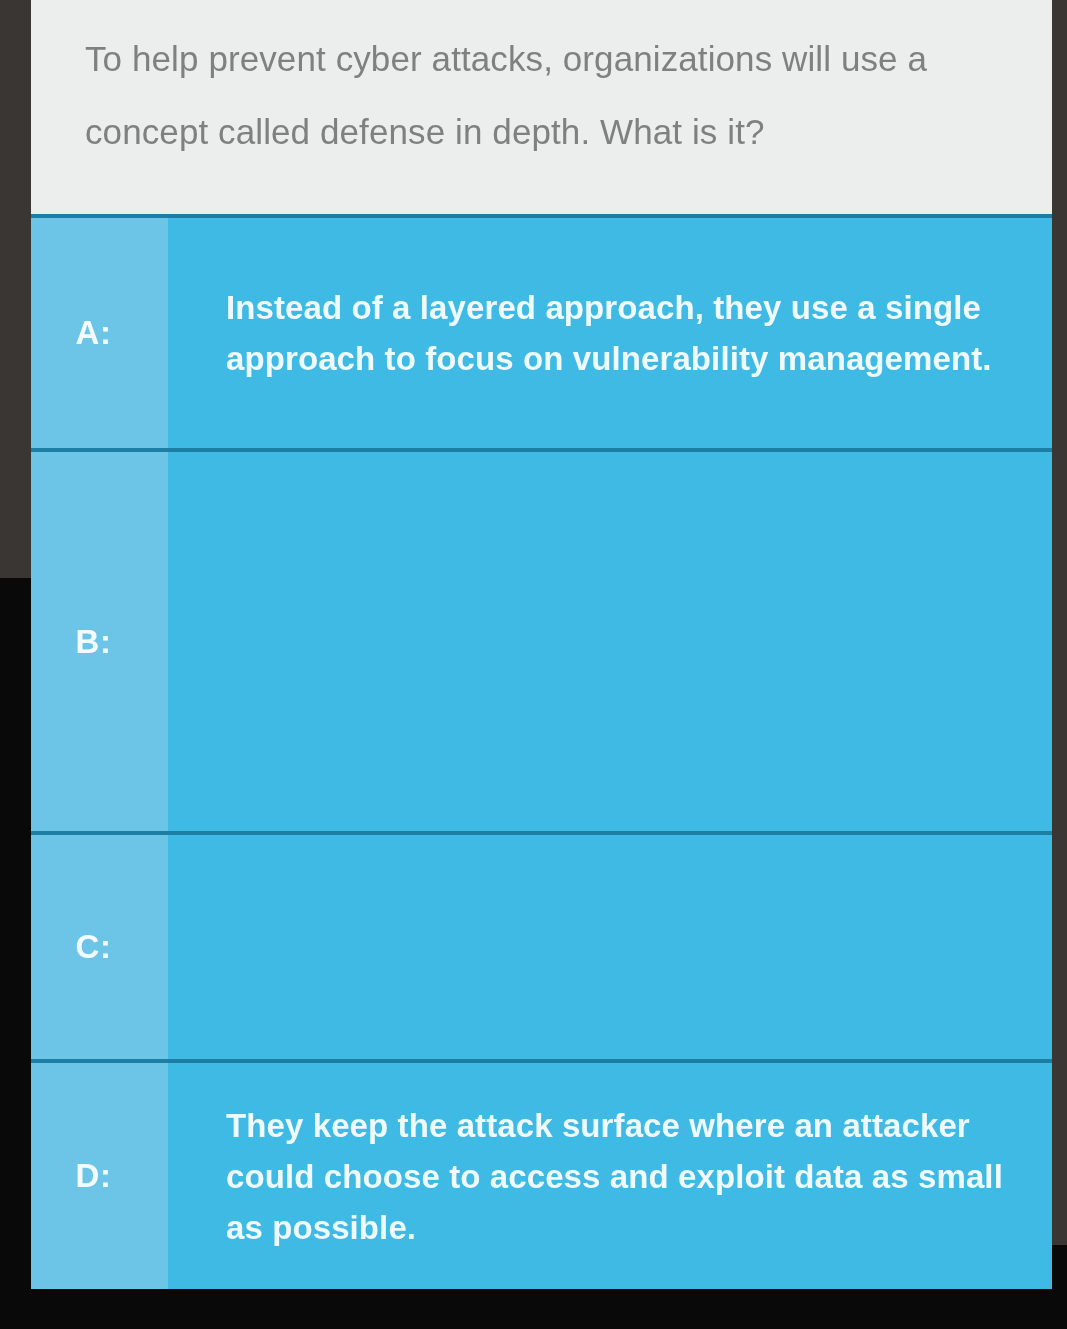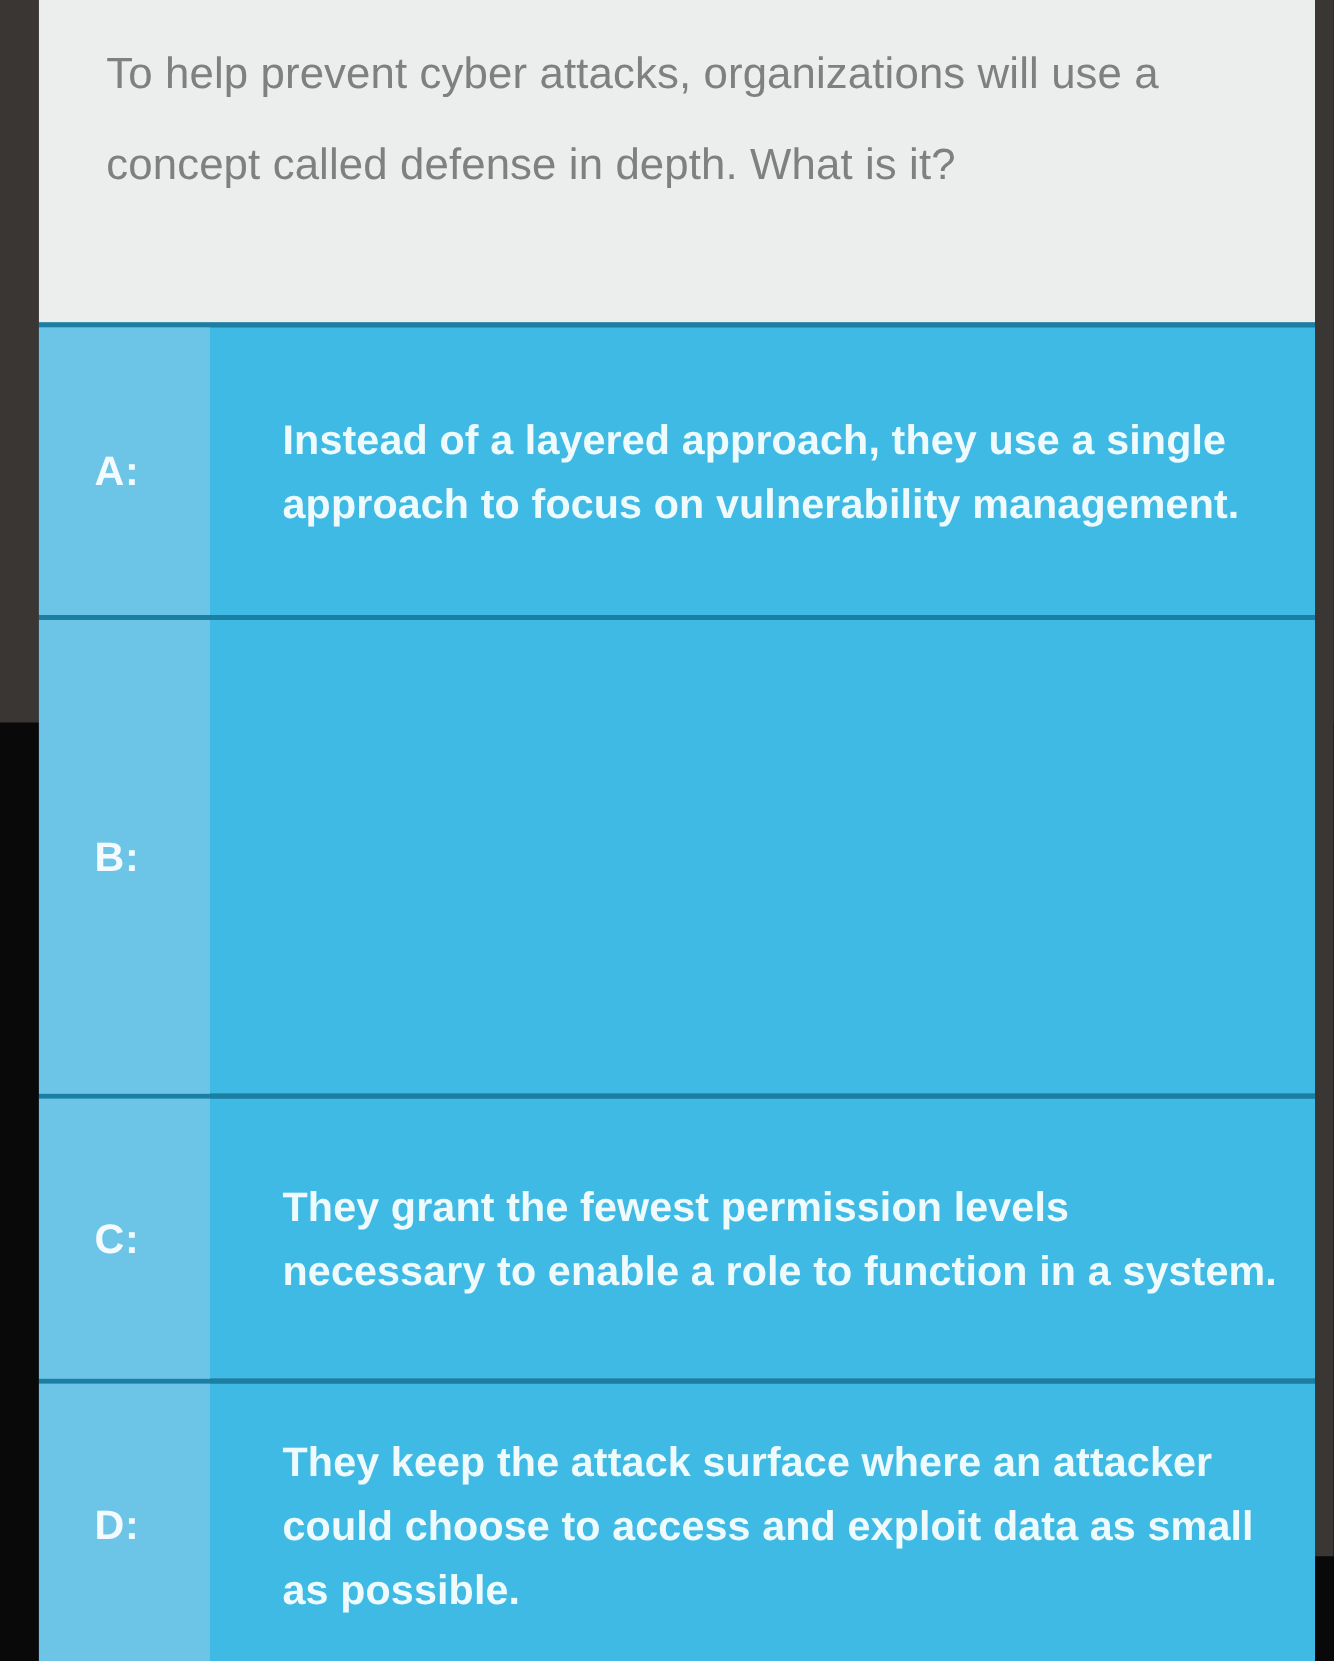--- a/index.html
+++ b/index.html
@@ -44,21 +44,21 @@
     position: absolute;
     left: 31px;
     top: 0;
     width: 1021px;
     height: 1329px;
     overflow: hidden;
   }
 
   
   #question-panel {
-    height: 258px;
+    height: 214px;
     background: #eceeed;
     box-sizing: border-box;
     padding: 22px 45px 0 54px;
   }
   #question-text {
     color: #808080;
     font-size: 35px;
     line-height: 73px;
     font-weight: 400;
     letter-spacing: 0.1px;
@@ -137,23 +137,20 @@
     <div class="answer-row" id="row-b">
       <div class="answer-letter-cell">
         <span class="answer-letter">B:</span>
       </div>
     </div>
 
     <div class="answer-row" id="row-c">
       <div class="answer-letter-cell">
         <span class="answer-letter">C:</span>
       </div>
-      <div class="answer-text-cell">
-        <span class="answer-text">They grant the fewest permission levels necessary to enable a role to function in a system.</span>
-      </div>
     </div>
 
     <div class="answer-row" id="row-d">
       <div class="answer-letter-cell">
         <span class="answer-letter">D:</span>
       </div>
       <div class="answer-text-cell">
         <span class="answer-text">They keep the attack surface where an attacker could choose to access and exploit data as small as possible.</span>
       </div>
     </div>

